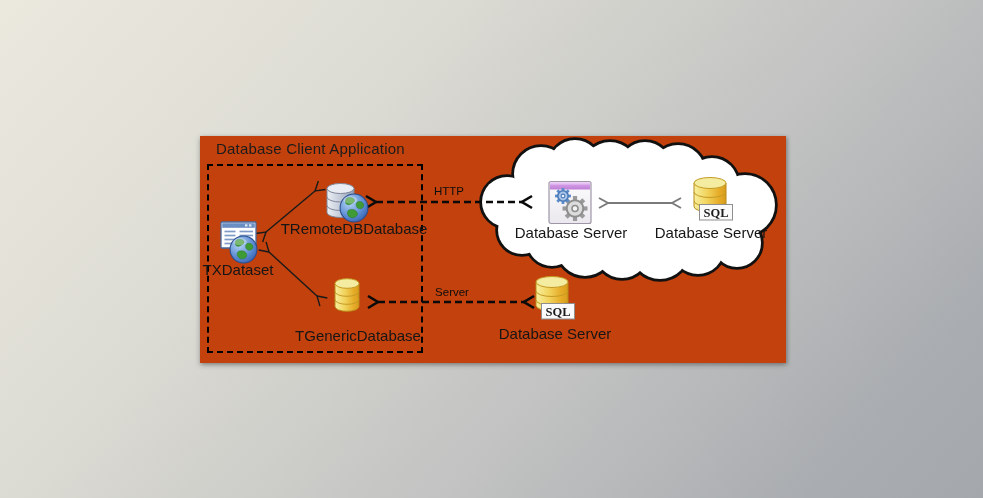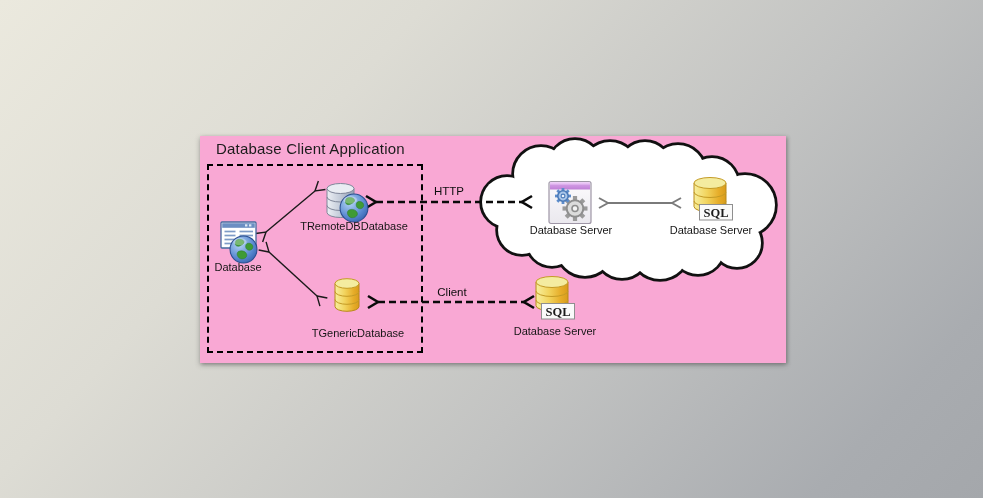--- a/index.html
+++ b/index.html
@@ -4,35 +4,35 @@
 <style>
   html,body{margin:0;padding:0;}
   body{
     width:983px;height:498px;overflow:hidden;
     font-family:"Liberation Sans",sans-serif;
     background:linear-gradient(132deg,#ebe9de 0%,#dddcd4 30%,#c2c3c2 62%,#a9acb0 88%,#a4a7ab 100%);
     position:relative;
   }
   #panel{
     position:absolute;left:200px;top:136px;width:586px;height:227px;
-    background:#f9a8d4;
+    background:#c2410c;
     box-shadow:0 2px 5px rgba(70,70,70,.45), 2px 1px 3px rgba(90,90,90,.3);
   }
   #diagram-title{
     position:absolute;left:16px;top:4px;z-index:4;
     font-size:15px;color:#1c1c1c;letter-spacing:.2px;white-space:nowrap;
   }
   #client-box{
     position:absolute;left:7px;top:28px;width:216px;height:189px;
     border:2px dashed #000;box-sizing:border-box;z-index:1;
   }
   #diagram-canvas{position:absolute;left:0;top:0;z-index:2;}
   .icon-svg{position:absolute;z-index:3;}
   .node-label{
-    position:absolute;z-index:4;font-size:11px;color:#161616;
+    position:absolute;z-index:4;font-size:15px;color:#161616;
     white-space:nowrap;transform:translateX(-50%);text-align:right;
   }
   .conn-label{
     position:absolute;z-index:4;font-size:11.5px;color:#0e0e0e;
     white-space:nowrap;transform:translateX(-50%);text-align:center;
   }
   .sql-text{font-family:"Liberation Serif",serif;font-weight:bold;font-size:12.5px;}
 </style>
 </head>
 <body>
@@ -233,22 +233,22 @@
       <ellipse cx="18" cy="7" rx="16" ry="5.5" fill="#f4eca0" stroke="#c49b25" stroke-width="1"></ellipse>
       <path d="M2,16 a16,5.5 0 0 0 32,0" fill="none" stroke="#c49b25" stroke-width="1"></path>
       <path d="M2,25 a16,5.5 0 0 0 32,0" fill="none" stroke="#c49b25" stroke-width="1"></path>
     </g>
     <g>
       <rect x="7.5" y="28.5" width="33" height="15.5" fill="#fafafa" stroke="#8f8f8f" stroke-width="1"></rect>
       <text class="sql-text" x="24" y="41" text-anchor="middle" fill="#1c1c1c">SQL</text>
     </g>
   </svg>
 
-  <div class="node-label" style="left:38px;top:125px">Database</div>
+  <div class="node-label" style="left:38px;top:125px">TXDataset</div>
   <div class="node-label" style="left:154px;top:84px">TRemoteDBDatabase</div>
   <div class="node-label" style="left:158px;top:191px">TGenericDatabase</div>
   <div class="conn-label" style="left:249px;top:49px">HTTP</div>
-  <div class="conn-label" style="left:252px;top:150px">Client</div>
+  <div class="conn-label" style="left:252px;top:150px">Server</div>
   <div class="node-label" style="left:371px;top:88px">Database Server</div>
   <div class="node-label" style="left:511px;top:88px">Database Server</div>
   <div class="node-label" style="left:355px;top:189px">Database Server</div>
 
 </div>
 
 </body></html>

